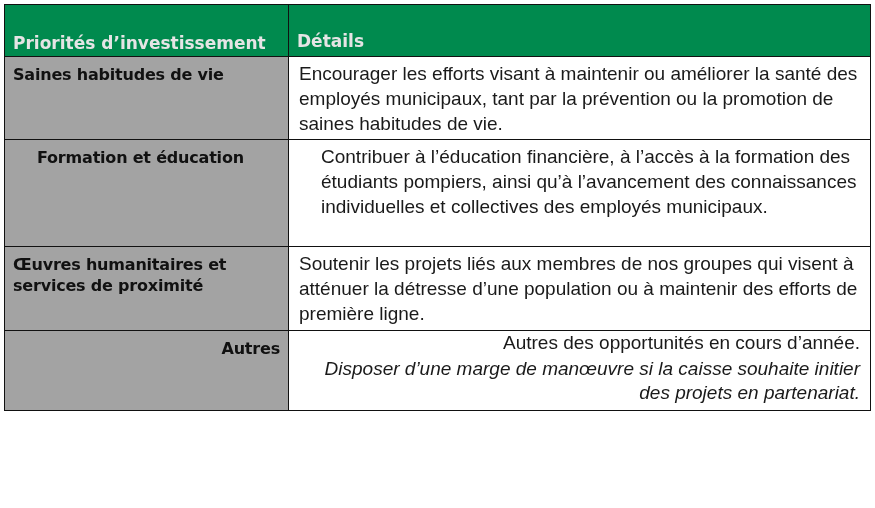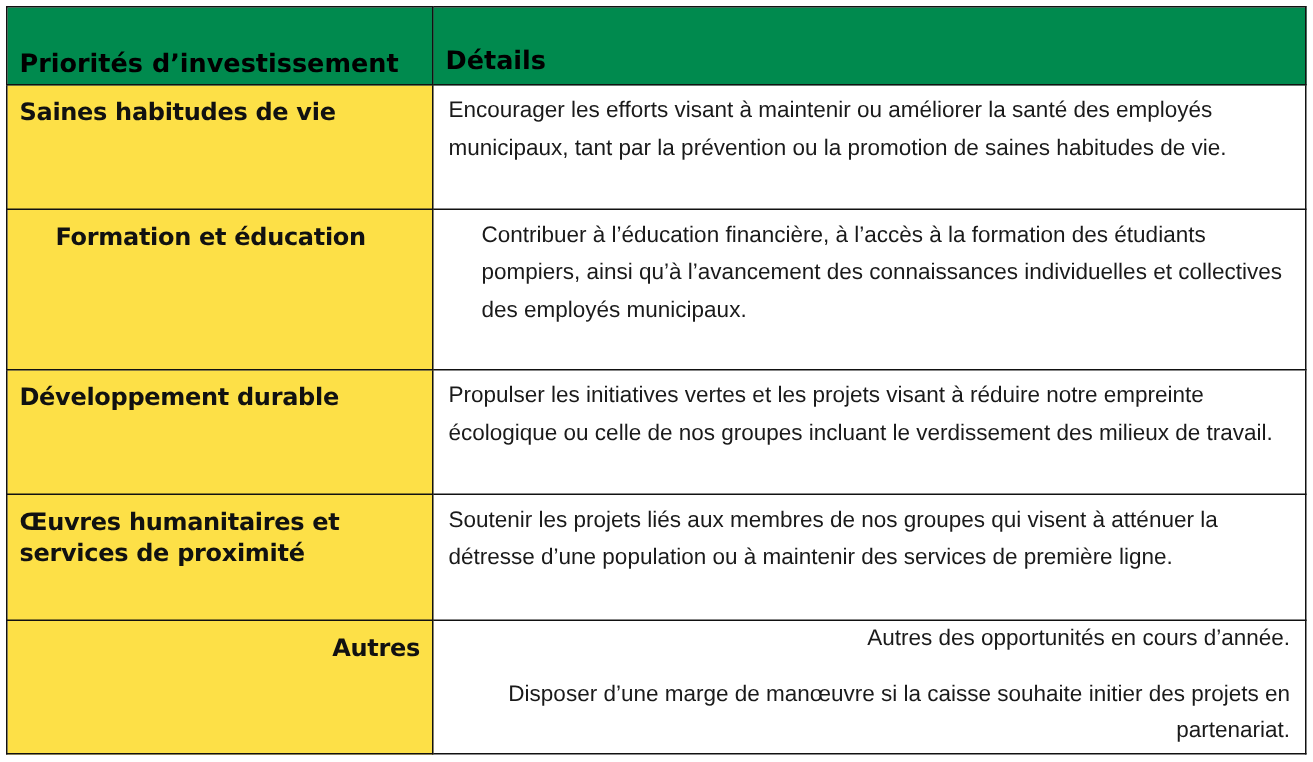--- a/index.html
+++ b/index.html
@@ -14,49 +14,49 @@
   }
   table.priorities col.c1 { width: 284px; }
   table.priorities col.c2 { width: 582px; }
   th, td {
     border: 1.5px solid #111;
     vertical-align: top;
     text-align: left;
   }
   thead th {
     background: #008a4e;
-    color: #000000;
+    color: #e5e5e5;
     font-family: "DejaVu Sans", sans-serif;
     font-weight: bold;
     font-size: 17px;
     line-height: 20px;
     padding: 4px 8px 3px 8px;
     height: 52px;
     box-sizing: border-box;
     vertical-align: bottom;
   }
   thead th.details-h { vertical-align: middle; padding-top: 24px; }
   td.label-cell {
-    background: #fde047;
+    background: #a3a3a3;
     font-family: "DejaVu Sans", sans-serif;
     font-weight: bold;
     font-size: 16px;
     line-height: 21px;
     padding: 7px 8px 4px 8px;
     letter-spacing: -0.2px;
   }
   td.detail-cell {
     background: #ffffff;
-    font-size: 15px;
+    font-size: 19px;
     line-height: 25px;
     padding: 4px 10px 3px 10px;
     color: #1a1a1a;
   }
   td.detail-cell p { margin: 0; }
-  td.detail-cell p + p { margin-top: 13px; }
+  td.detail-cell p + p { margin-top: 2px; font-style: italic; }
   tr.r1 td { height: 83px; box-sizing: border-box; }
   tr.r2 td { height: 107px; box-sizing: border-box; padding-left: 32px; }
   tr.r3 td { height: 83px; box-sizing: border-box; }
   tr.r4 td { height: 84px; box-sizing: border-box; }
   tr.r5 td { height: 80px; box-sizing: border-box; text-align: right; }
   tr.r5 td.detail-cell { padding-top: 0px; line-height: 24px; }
 </style>
 </head>
 <body>
 
@@ -77,30 +77,24 @@
       <td class="detail-cell">
         <p>Encourager les efforts visant à maintenir ou améliorer la santé des employés municipaux, tant par la prévention ou la promotion de saines habitudes de vie.</p>
       </td>
     </tr>
     <tr class="r2">
       <td class="label-cell">Formation et éducation</td>
       <td class="detail-cell">
         <p>Contribuer à l’éducation financière, à l’accès à la formation des étudiants pompiers, ainsi qu’à l’avancement des connaissances individuelles et collectives des employés municipaux.</p>
       </td>
     </tr>
-    <tr class="r3">
-      <td class="label-cell">Développement durable</td>
-      <td class="detail-cell">
-        <p>Propulser les initiatives vertes et les projets visant à réduire notre empreinte écologique ou celle de nos groupes incluant le verdissement des milieux de travail.</p>
-      </td>
-    </tr>
     <tr class="r4">
       <td class="label-cell">Œuvres humanitaires et services de proximité</td>
       <td class="detail-cell">
-        <p>Soutenir les projets liés aux membres de nos groupes qui visent à atténuer la détresse d’une population ou à maintenir des services de première ligne.</p>
+        <p>Soutenir les projets liés aux membres de nos groupes qui visent à atténuer la détresse d’une population ou à maintenir des efforts de première ligne.</p>
       </td>
     </tr>
     <tr class="r5">
       <td class="label-cell">Autres</td>
       <td class="detail-cell">
         <p>Autres des opportunités en cours d’année.</p>
         <p>Disposer d’une marge de manœuvre si la caisse souhaite initier des projets en partenariat.</p>
       </td>
     </tr>
   </tbody>

